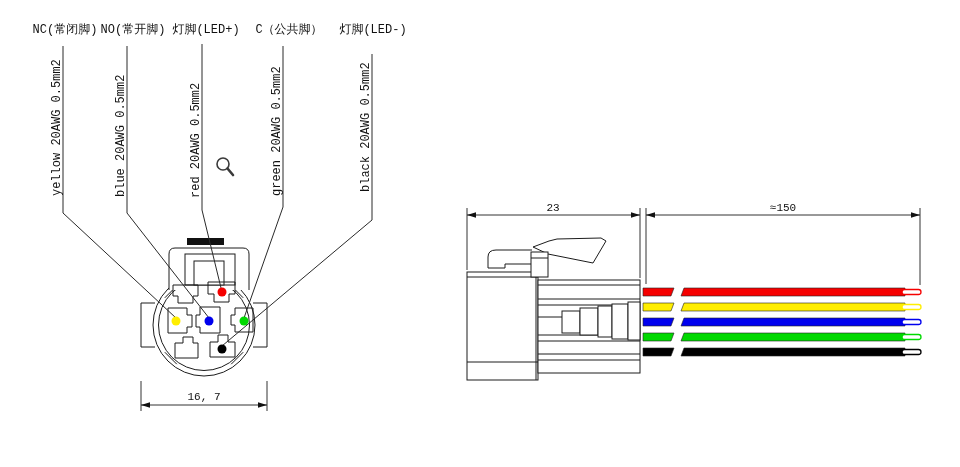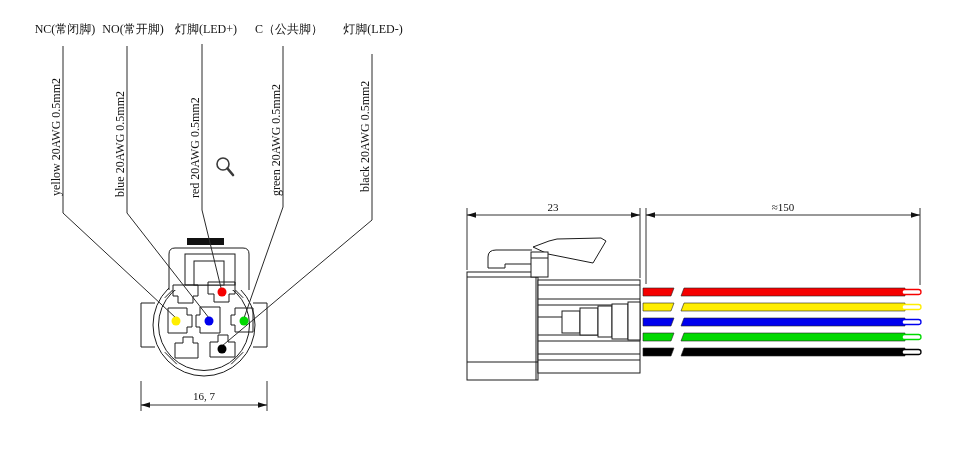--- a/index.html
+++ b/index.html
@@ -1,17 +1,17 @@
 <!DOCTYPE html>
 <html><head>
 <meta charset="utf-8">
 <style>
   html,body{margin:0;padding:0;background:#ffffff;}
   .canvas{position:relative;width:960px;height:467px;background:#ffffff;overflow:hidden;
-          font-family:Liberation Serif, serif;}
+          font-family:Liberation Mono, monospace;}
   svg{position:absolute;left:0;top:0;}
   svg text{fill:#111;}
   .pin-label{font-size:12px;}
   .wire-label{font-size:12px;}
   .dim-text{font-size:11px;}
   .cad{stroke:#1c1c1c;stroke-width:1;fill:none;}
   .cadw{stroke:#1c1c1c;stroke-width:1;fill:#ffffff;}
   .leader{stroke:#2a2a2a;stroke-width:1;fill:none;}
   .dim{stroke:#1c1c1c;stroke-width:0.9;fill:none;}
   .arrow{fill:#111;stroke:none;}

